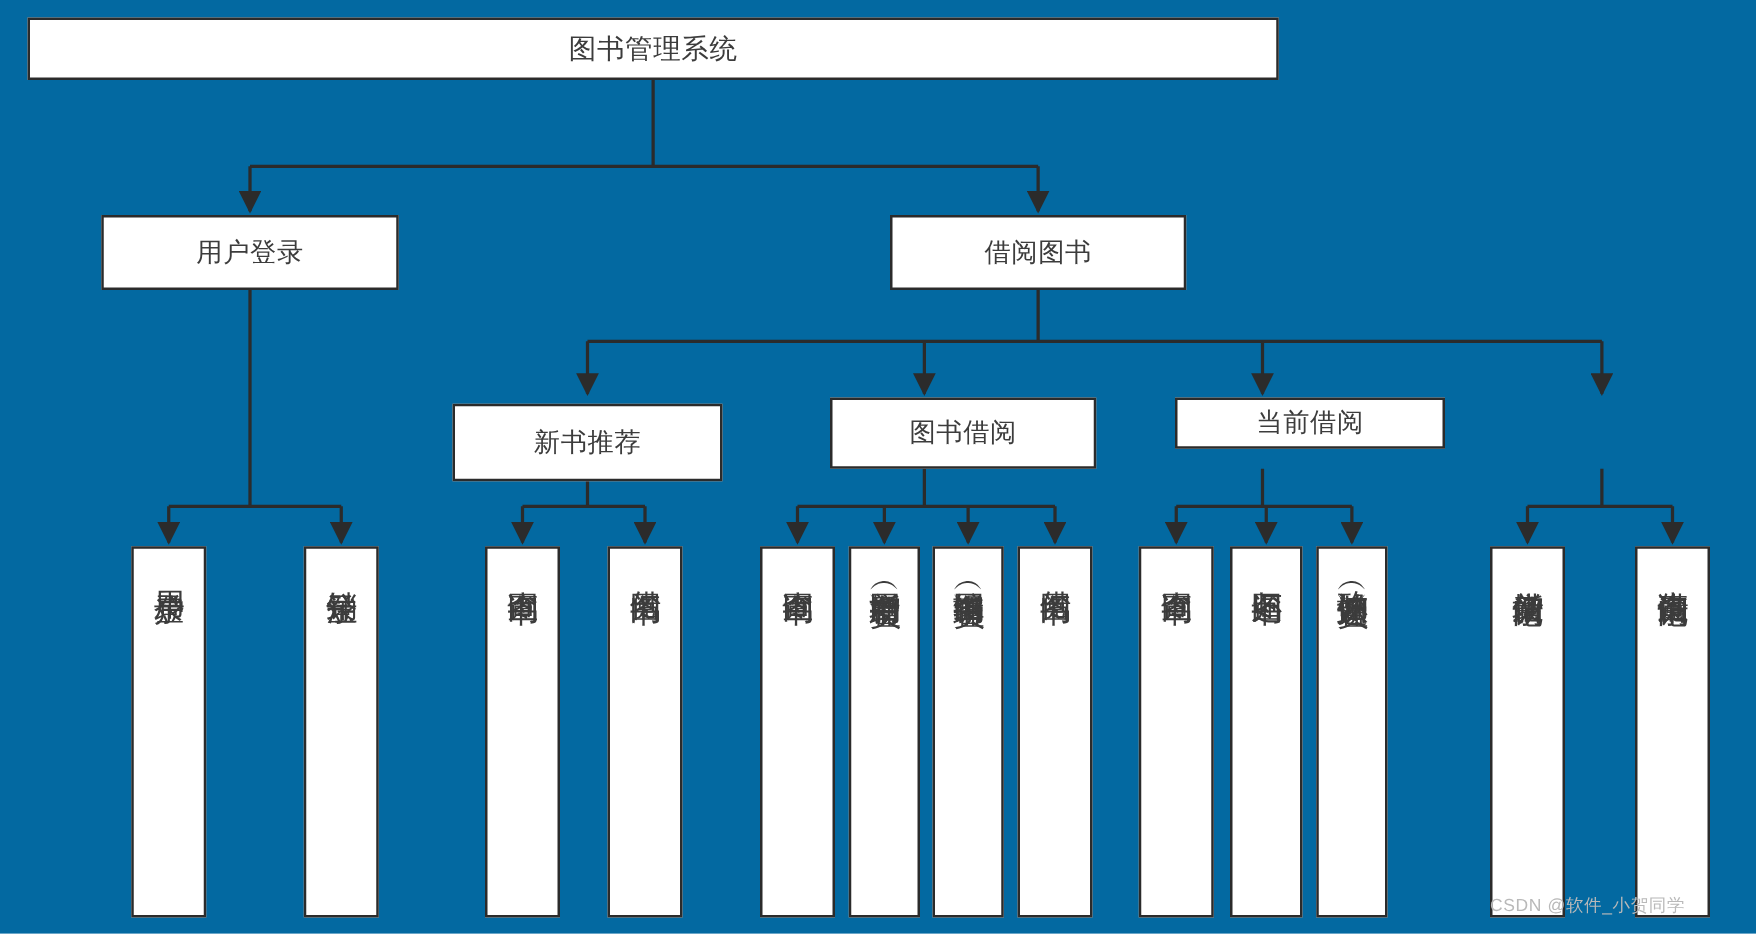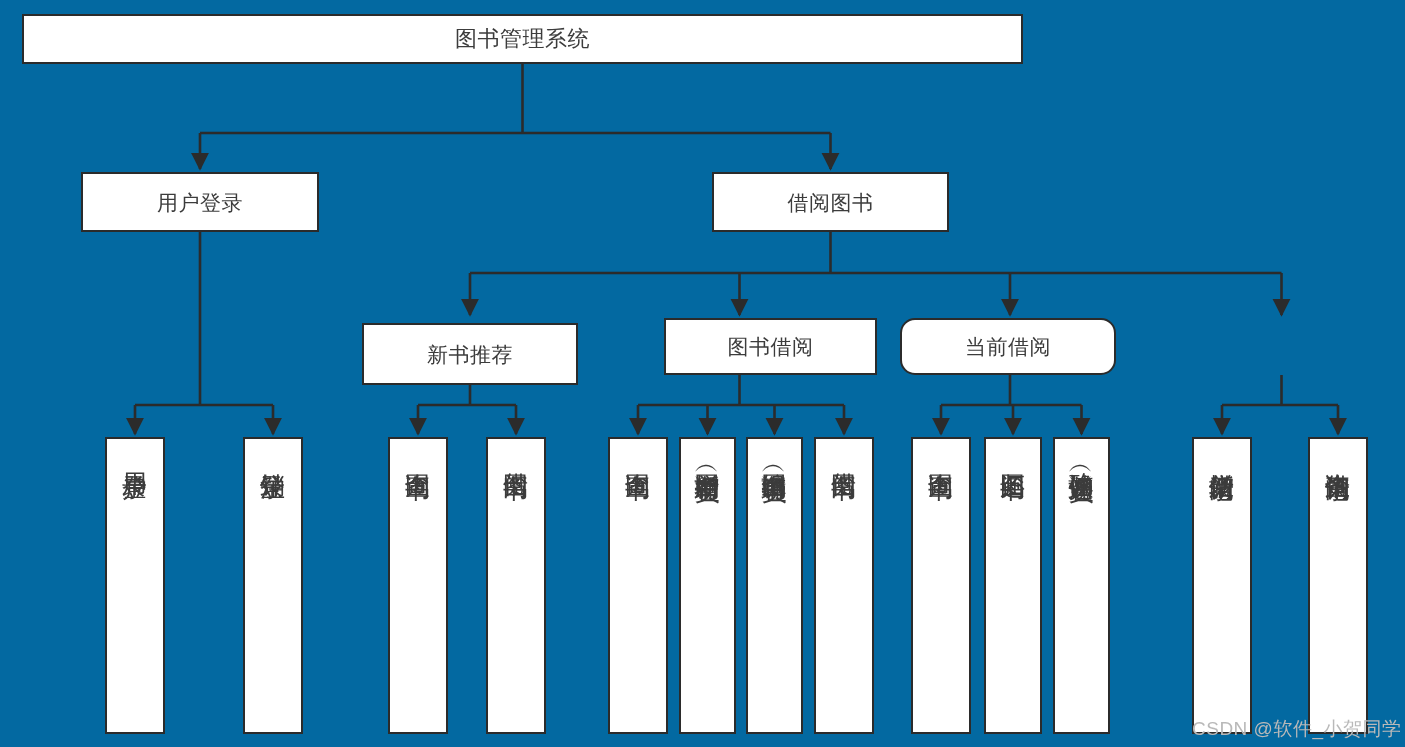--- a/index.html
+++ b/index.html
@@ -56,21 +56,21 @@
   .node.vert .nlabel {
     writing-mode: vertical-rl;
     text-orientation: upright;
     font-size: 25px;
     line-height: 1.04;
     letter-spacing: 1px;
     height: auto;
   }
   .watermark {
     position: absolute;
-    font-size: 19px;
+    font-size: 14px;
     color: #b9b9b9;
     white-space: nowrap;
     z-index: 5;
     letter-spacing: 0.5px;
   }
 </style>
 </head>
 <body>
 
 <div id="canvas">
@@ -128,21 +128,21 @@
   <div class="node horiz" style="left: 712px; top: 172px; width: 237px; height: 60px;">
     <span class="nlabel">借阅图书</span>
   </div>
 
   <div class="node horiz" style="left: 362px; top: 323px; width: 216px; height: 62px;">
     <span class="nlabel">新书推荐</span>
   </div>
   <div class="node horiz" style="left: 664px; top: 318px; width: 213px; height: 57px;">
     <span class="nlabel">图书借阅</span>
   </div>
-  <div class="node horiz" style="left: 900px; top: 318px; width: 216px; height: 57px; border-radius: 15px;">
+  <div class="node horiz" style="left: 940px; top: 318px; width: 216px; height: 41px;">
     <span class="nlabel">当前借阅</span>
   </div>
 
   <div class="node vert" style="left: 105px; top: 437px; width: 60px; height: 297px;">
     <span class="nlabel">用户登录</span>
   </div>
   <div class="node vert" style="left: 243px; top: 437px; width: 60px; height: 297px;">
     <span class="nlabel">注销登录</span>
   </div>
 

